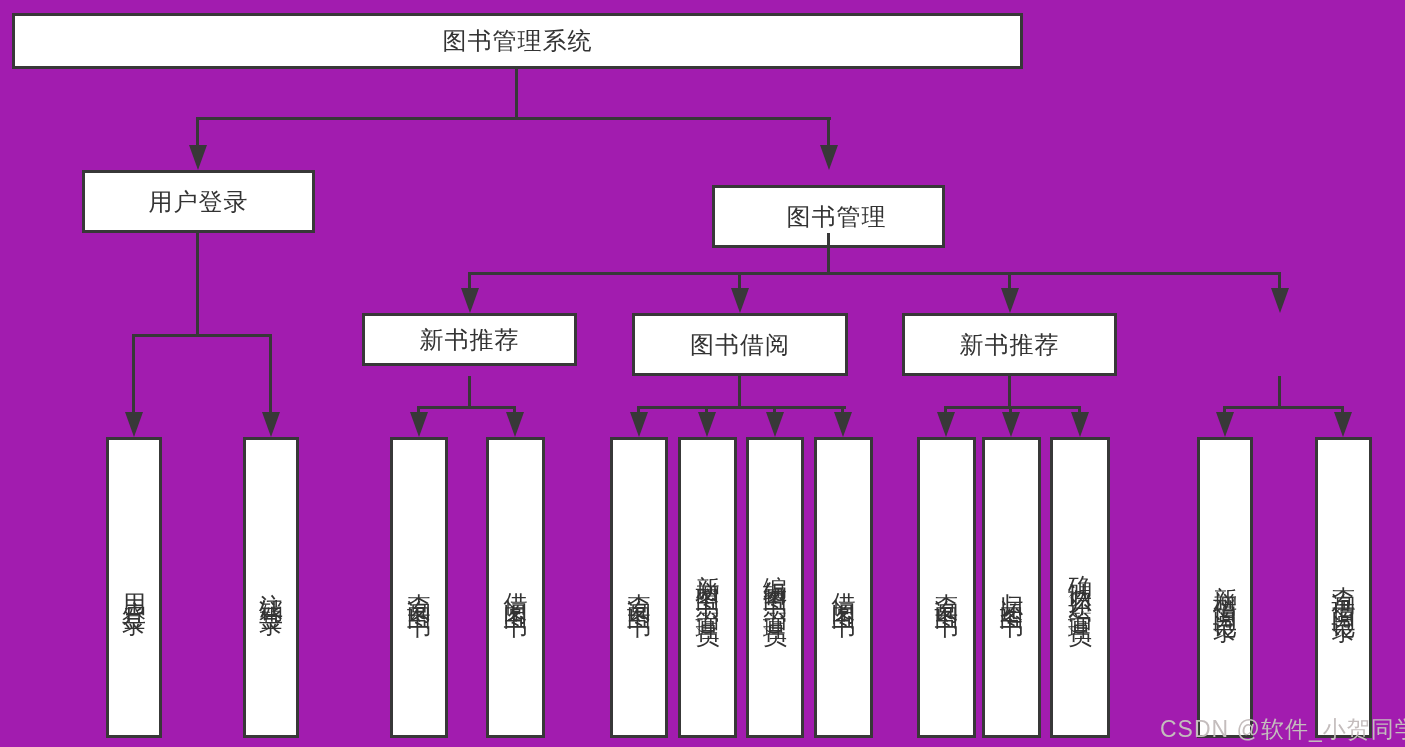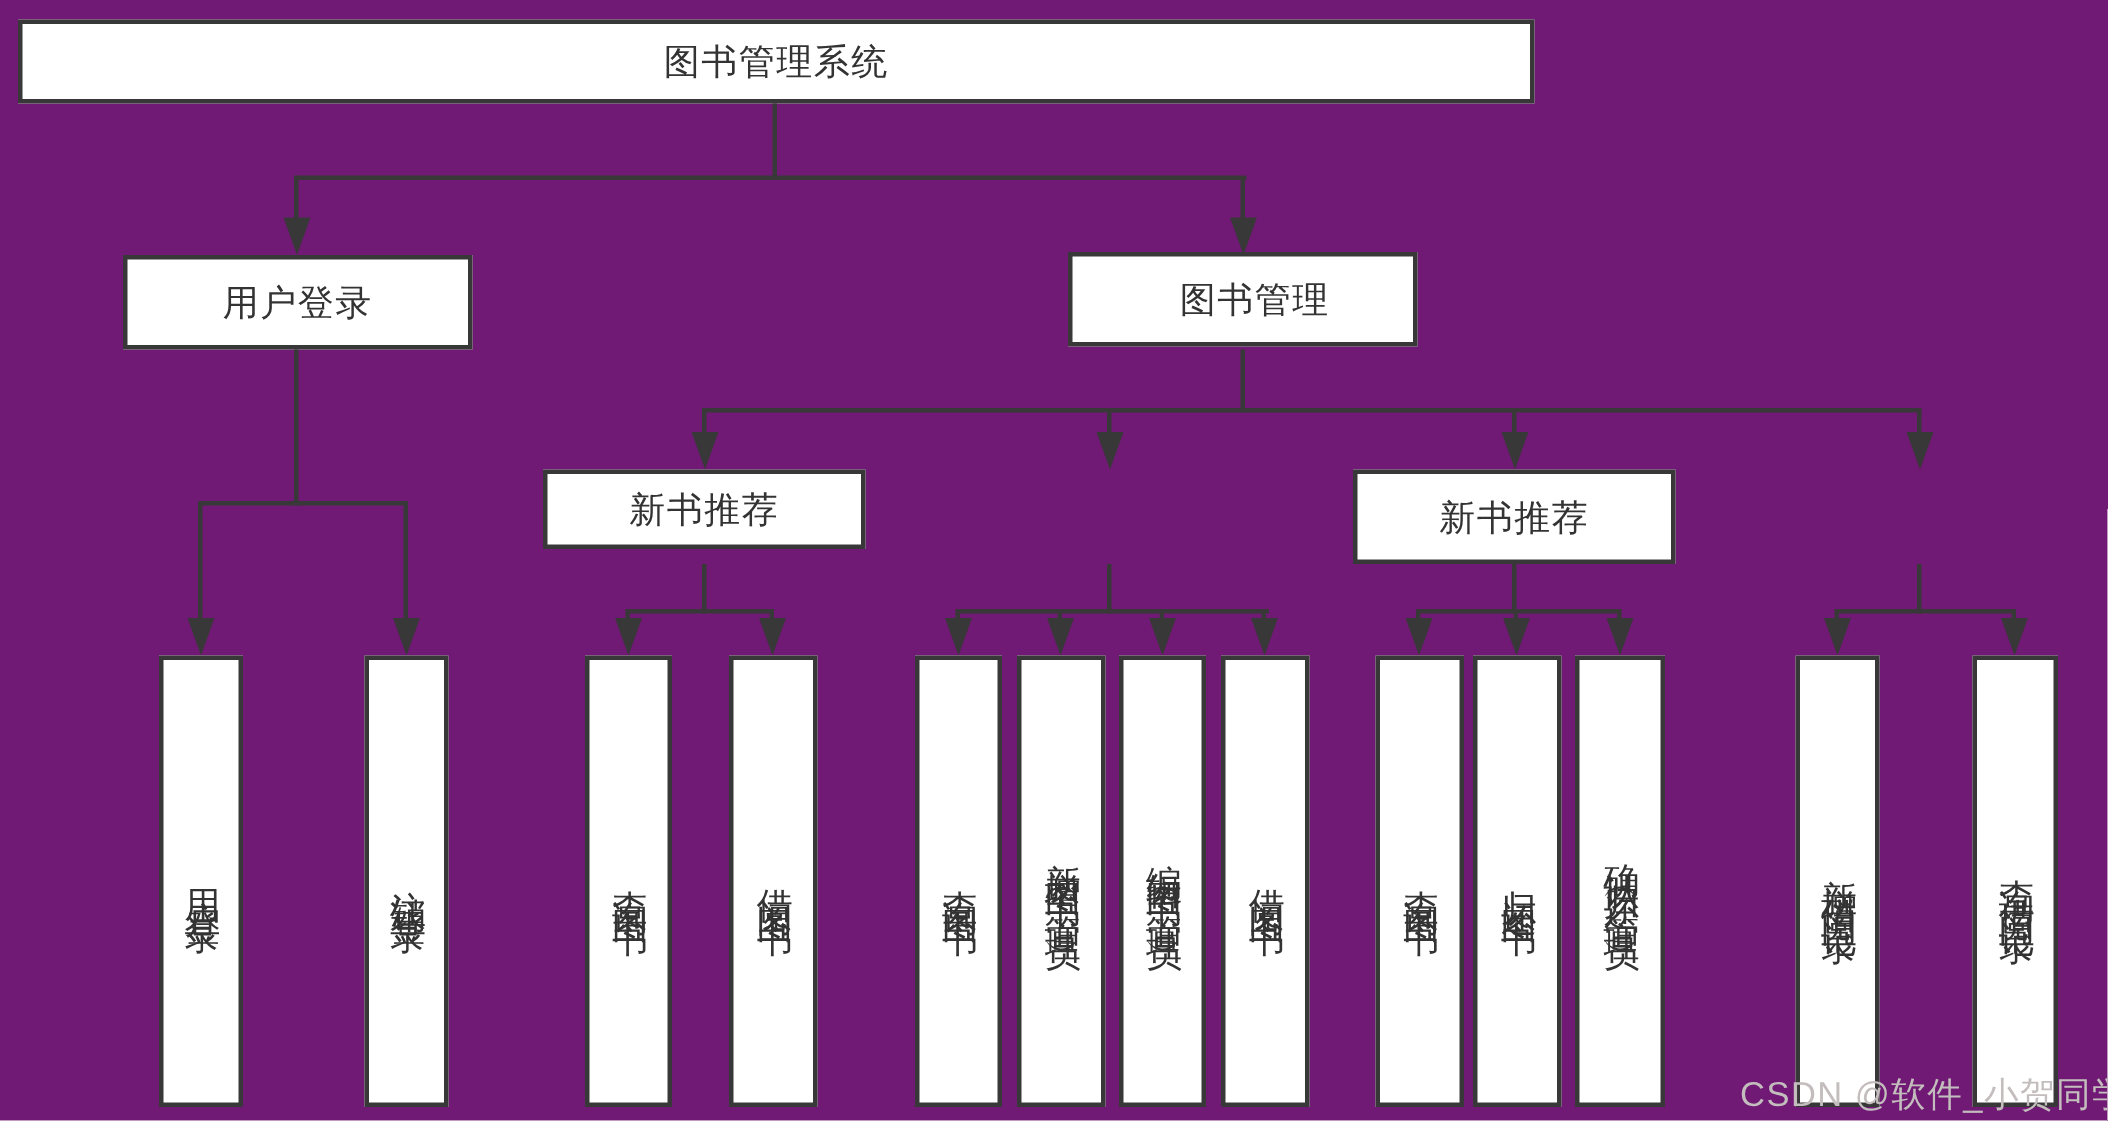--- a/index.html
+++ b/index.html
@@ -1,17 +1,17 @@
 <!DOCTYPE html>
 <html><head>
 <meta charset="utf-8">
 <style>
   html,body{margin:0;padding:0;background:#ffffff;}
   #canvas{
-    position:relative;width:1405px;height:747px;background:#701a75;
+    position:relative;width:1405px;height:747px;background:#a21caf;
     font-family:"Liberation Sans","DejaVu Sans",sans-serif;overflow:hidden;
   }
   .box{
     position:absolute;box-sizing:border-box;background:#ffffff;
     border:3px solid #383838;display:flex;align-items:center;justify-content:center;
     font-size:24px;color:#333333;letter-spacing:1px;
   }
   .leaf{
     writing-mode:vertical-rl;text-orientation:mixed;letter-spacing:7px;
     line-height:1;font-size:24px;
@@ -23,21 +23,21 @@
     border-left:9px solid transparent;border-right:9px solid transparent;
     border-top:25px solid #383838;
   }
   #watermark{
     position:absolute;left:1160px;top:714px;font-size:23px;color:#c4bdbd;
     letter-spacing:1px;white-space:nowrap;
   }
   
   #n-root{left:12px;top:13px;width:1011px;height:56px;}
   #n-user-login{left:82px;top:170px;width:233px;height:63px;}
-  #n-book-mgmt{left:712px;top:168px;width:233px;height:63px;padding-left:16px;}
+  #n-book-mgmt{left:712px;top:185px;width:233px;height:63px;padding-left:16px;}
   #n-new-book{left:362px;top:313px;width:215px;height:53px;}
   #n-book-borrow{left:632px;top:313px;width:216px;height:63px;}
   #n-current-borrow{left:902px;top:313px;width:215px;height:63px;}
   #n-borrow-record{left:1172px;top:313px;width:215px;height:63px;}
   #lf-u1{left:106px;top:437px;width:56px;height:301px;}
   #lf-u2{left:243px;top:437px;width:56px;height:301px;}
   #lf-n1{left:390px;top:437px;width:58px;height:301px;}
   #lf-n2{left:486px;top:437px;width:59px;height:301px;}
   #lf-b1{left:610px;top:437px;width:58px;height:301px;}
   #lf-b2{left:678px;top:437px;width:59px;height:301px;}
@@ -86,20 +86,23 @@
   <div class="vline" style="left:738px;top:273px;height:18px;"></div>
   <div class="arrowhead" style="left:731px;top:288px;"></div>
   <div class="vline" style="left:1008px;top:273px;height:18px;"></div>
   <div class="arrowhead" style="left:1001px;top:288px;"></div>
   <div class="vline" style="left:1278px;top:273px;height:18px;"></div>
   <div class="arrowhead" style="left:1271px;top:288px;"></div>
 
   <div class="box" id="n-new-book">
     <span>新书推荐</span>
   </div>
+  <div class="box" id="n-book-borrow">
+    <span>图书借阅</span>
+  </div>
   <div class="box" id="n-current-borrow">
     <span>新书推荐</span>
   </div>
 
   <div class="vline" style="left:468px;top:376px;height:33px;"></div>
   <div class="hline" style="left:417px;top:406px;width:99px;"></div>
   <div class="vline" style="left:417px;top:407px;height:8px;"></div>
   <div class="arrowhead" style="left:410px;top:412px;"></div>
   <div class="vline" style="left:513px;top:407px;height:8px;"></div>
   <div class="arrowhead" style="left:506px;top:412px;"></div>

